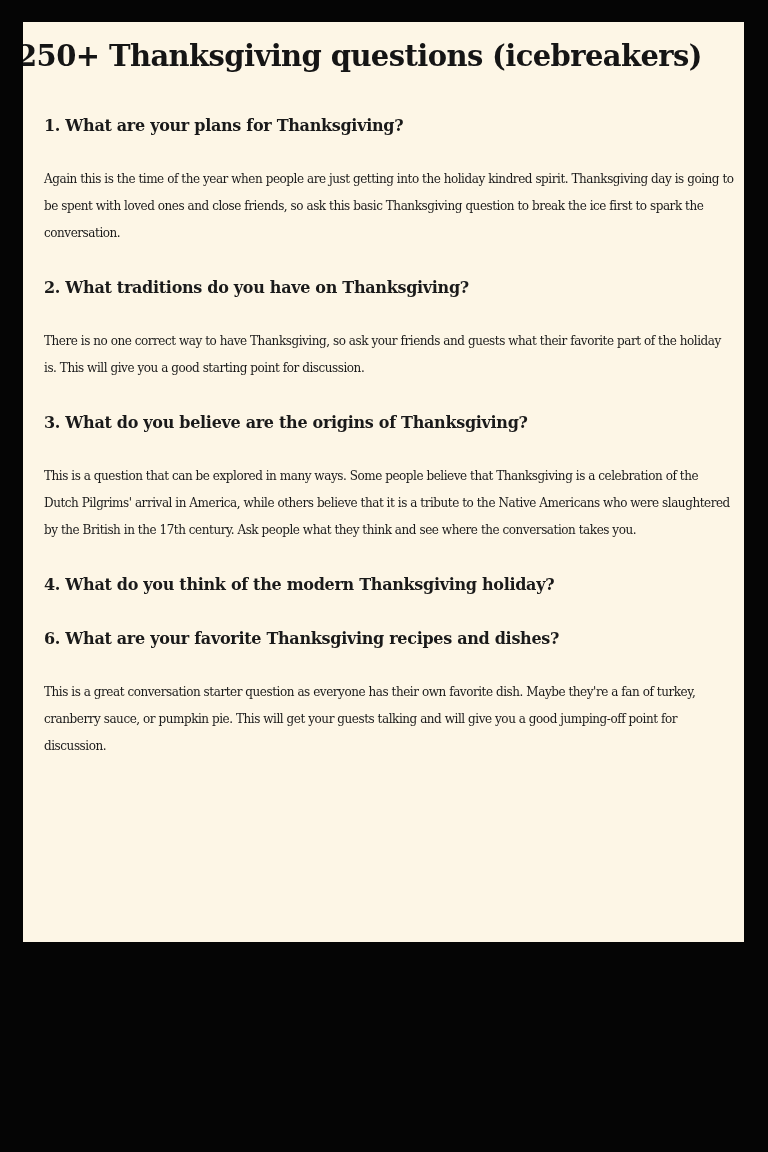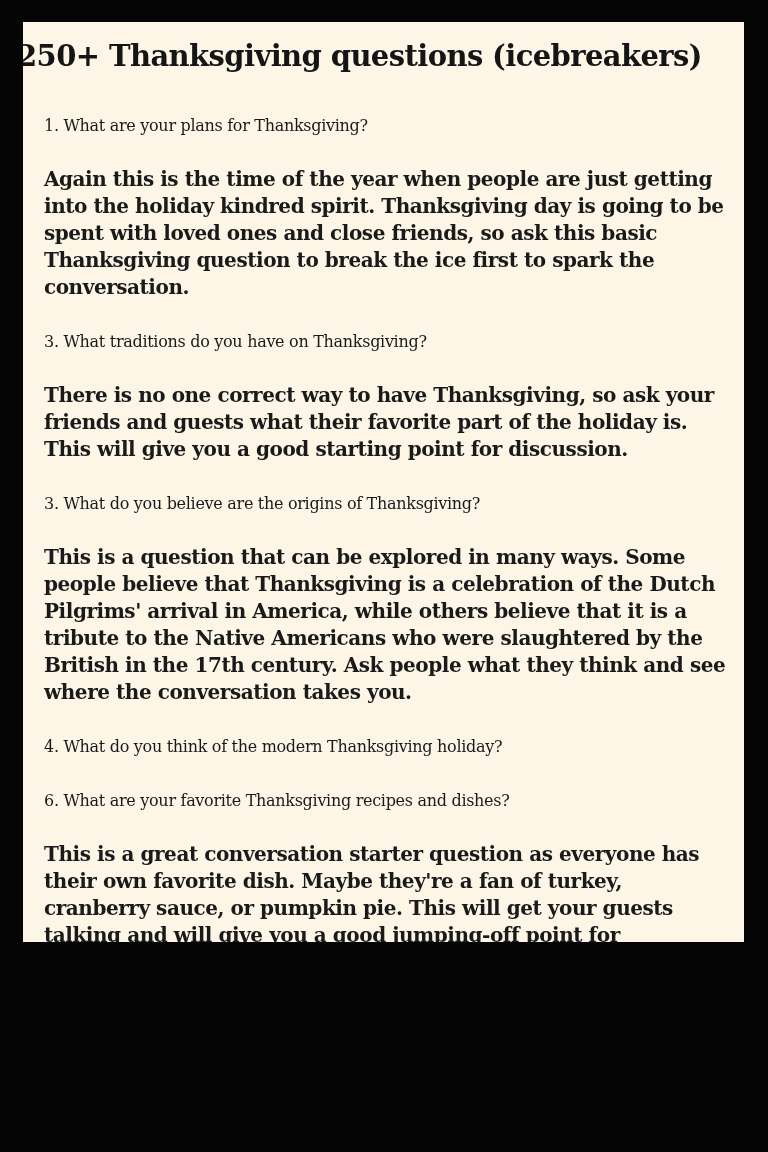--- a/index.html
+++ b/index.html
@@ -43,29 +43,29 @@
       top: 90px;
       width: 690px;
       color: #1a1a1a;
     }
     .qa {
       margin: 0;
     }
     .question {
       margin: 0;
       font-size: 16px;
-      font-weight: normal;
+      font-weight: bold;
       line-height: 27px;
       letter-spacing: -0.3px;
       white-space: nowrap;
     }
     .answer {
       margin: 27px 0 0 0;
-      font-size: 20px;
-      font-weight: bold;
+      font-size: 12px;
+      font-weight: normal;
       line-height: 27px;
       letter-spacing: -0.45px;
     }
     .qa + .qa {
       margin-top: 27px;
     }
     .rule {
       position: absolute;
       left: 21px;
       top: 1016px;
@@ -98,21 +98,21 @@
 
 <div class="panel">
   <h1 class="title">250+ Thanksgiving questions (icebreakers)</h1>
 
   <div class="content">
     <div class="qa">
       <p class="question">1. What are your plans for Thanksgiving?</p>
       <p class="answer">Again this is the time of the year when people are just getting into the holiday kindred spirit. Thanksgiving day is going to be spent with loved ones and close friends, so ask this basic Thanksgiving question to break the ice first to spark the conversation.</p>
     </div>
     <div class="qa">
-      <p class="question">3. What traditions do you have on Thanksgiving?</p>
+      <p class="question">2. What traditions do you have on Thanksgiving?</p>
       <p class="answer">There is no one correct way to have Thanksgiving, so ask your friends and guests what their favorite part of the holiday is. This will give you a good starting point for discussion.</p>
     </div>
     <div class="qa">
       <p class="question">3. What do you believe are the origins of Thanksgiving?</p>
       <p class="answer">This is a question that can be explored in many ways. Some people believe that Thanksgiving is a celebration of the Dutch Pilgrims' arrival in America, while others believe that it is a tribute to the Native Americans who were slaughtered by the British in the 17th century. Ask people what they think and see where the conversation takes you.</p>
     </div>
     <div class="qa">
       <p class="question">4. What do you think of the modern Thanksgiving holiday?</p>
     </div>
     <div class="qa">

